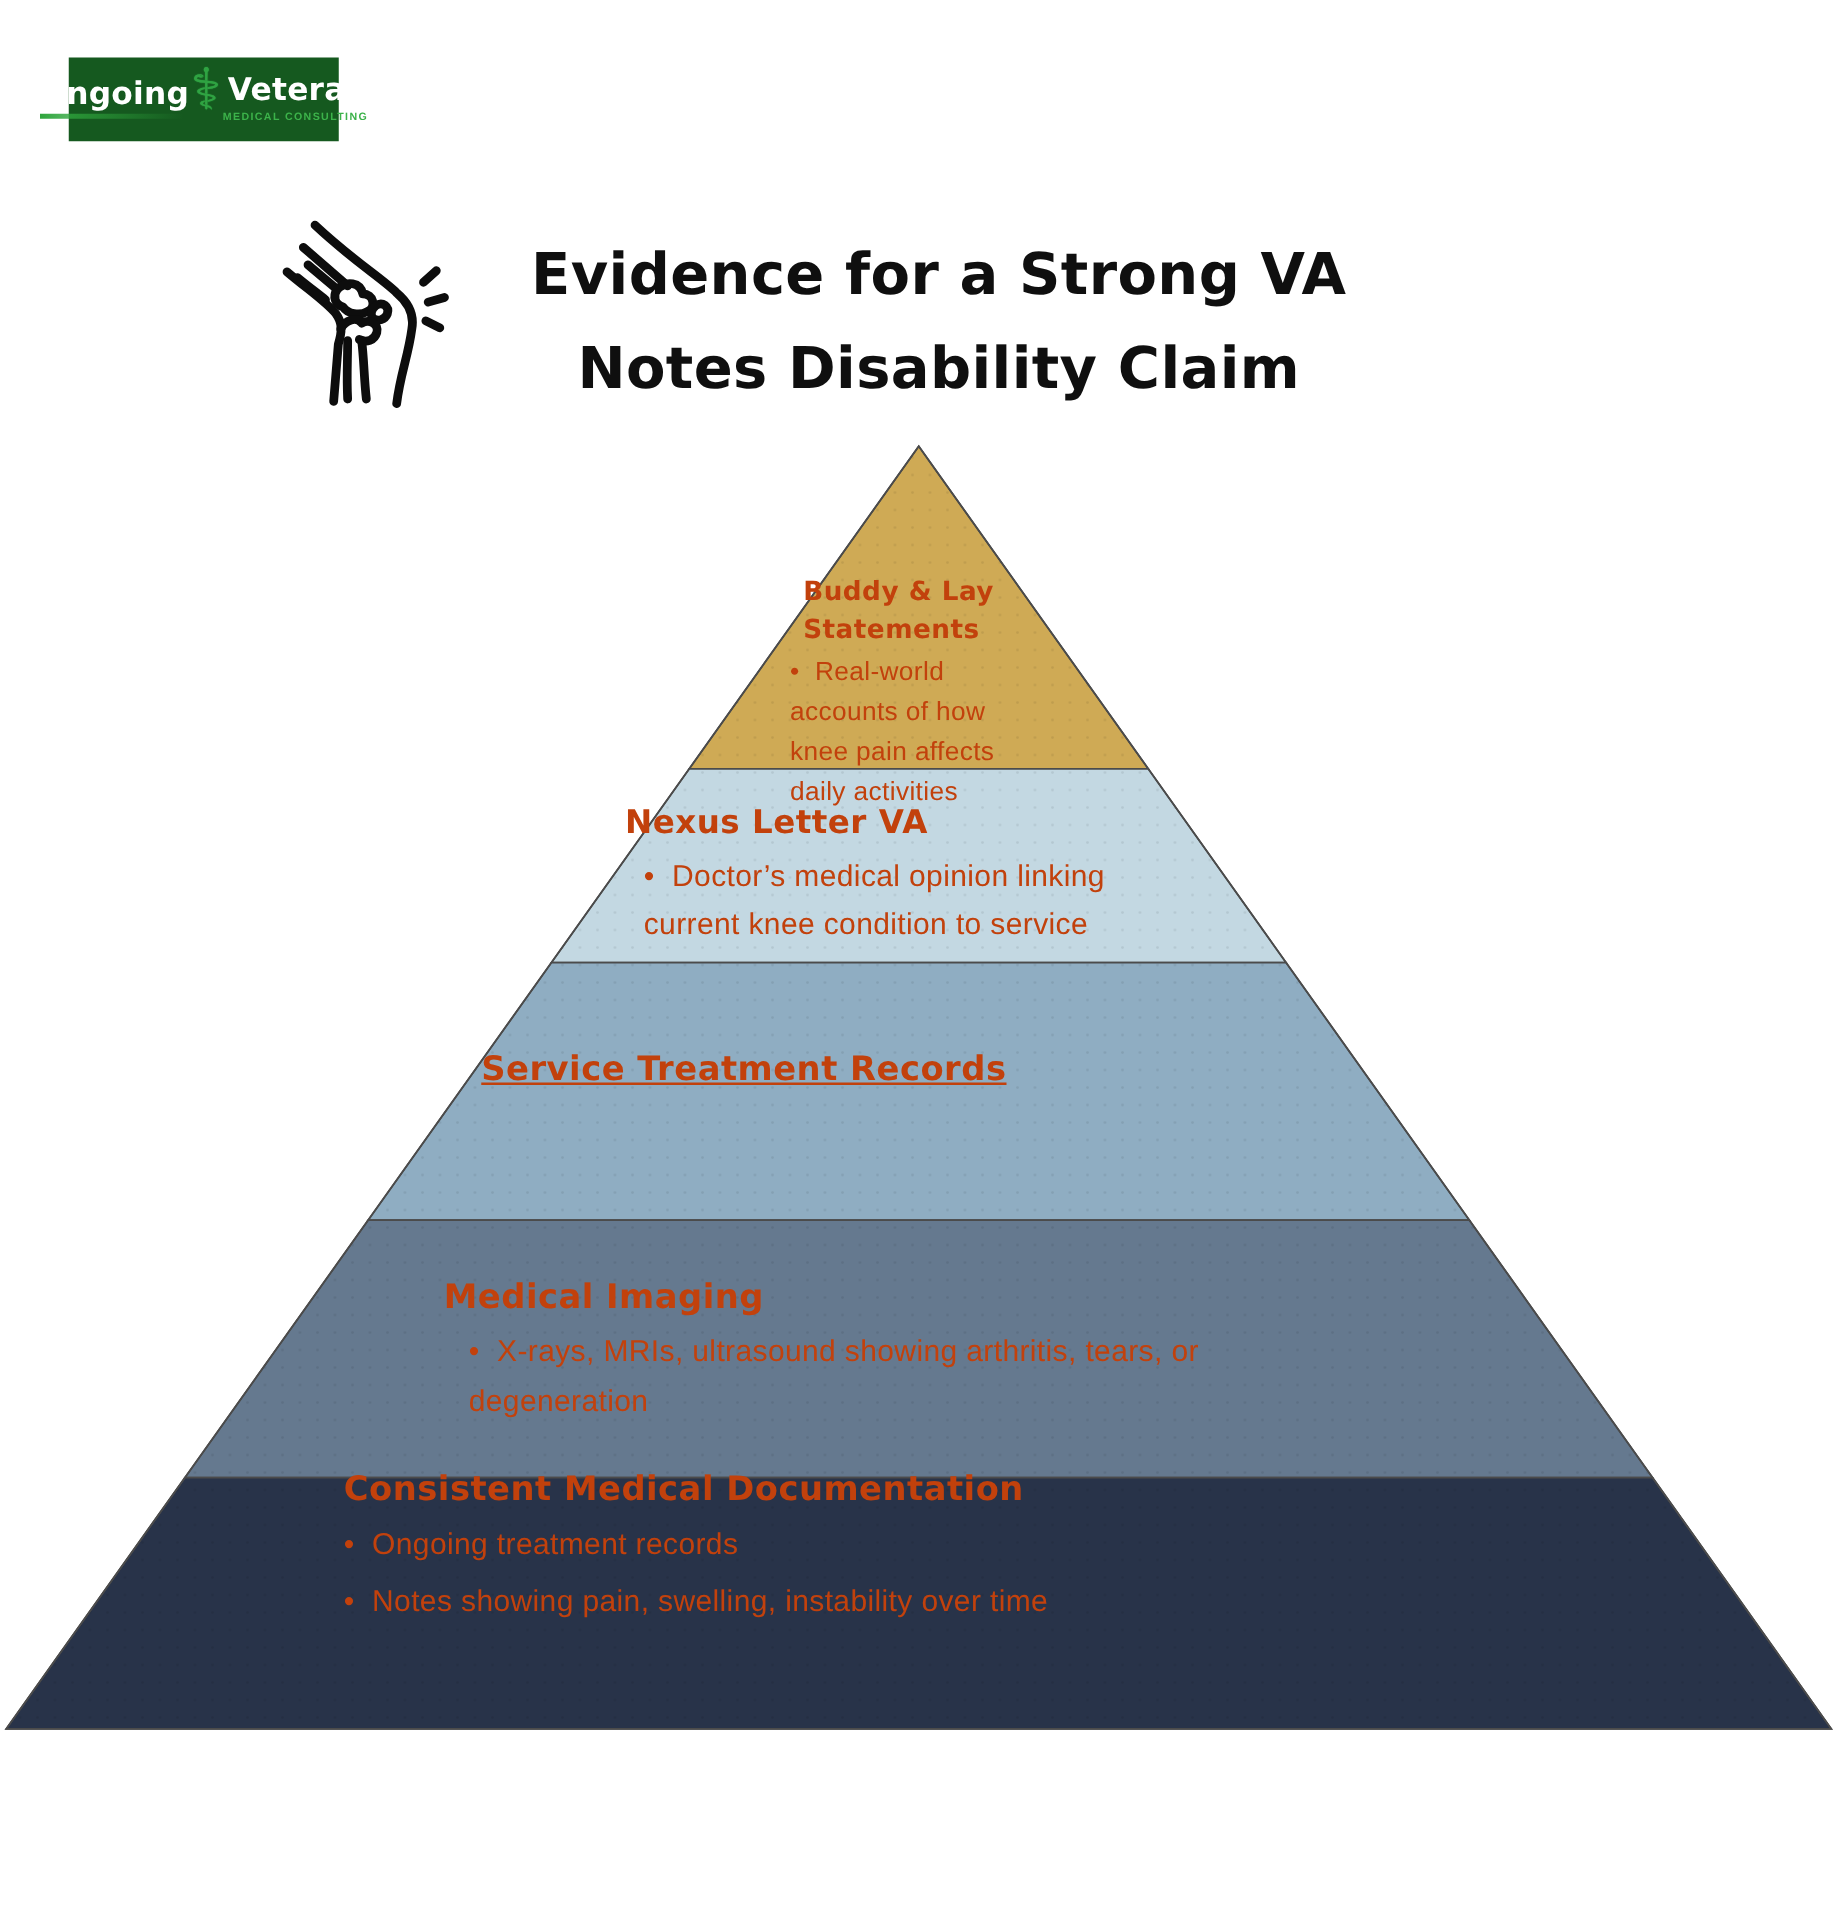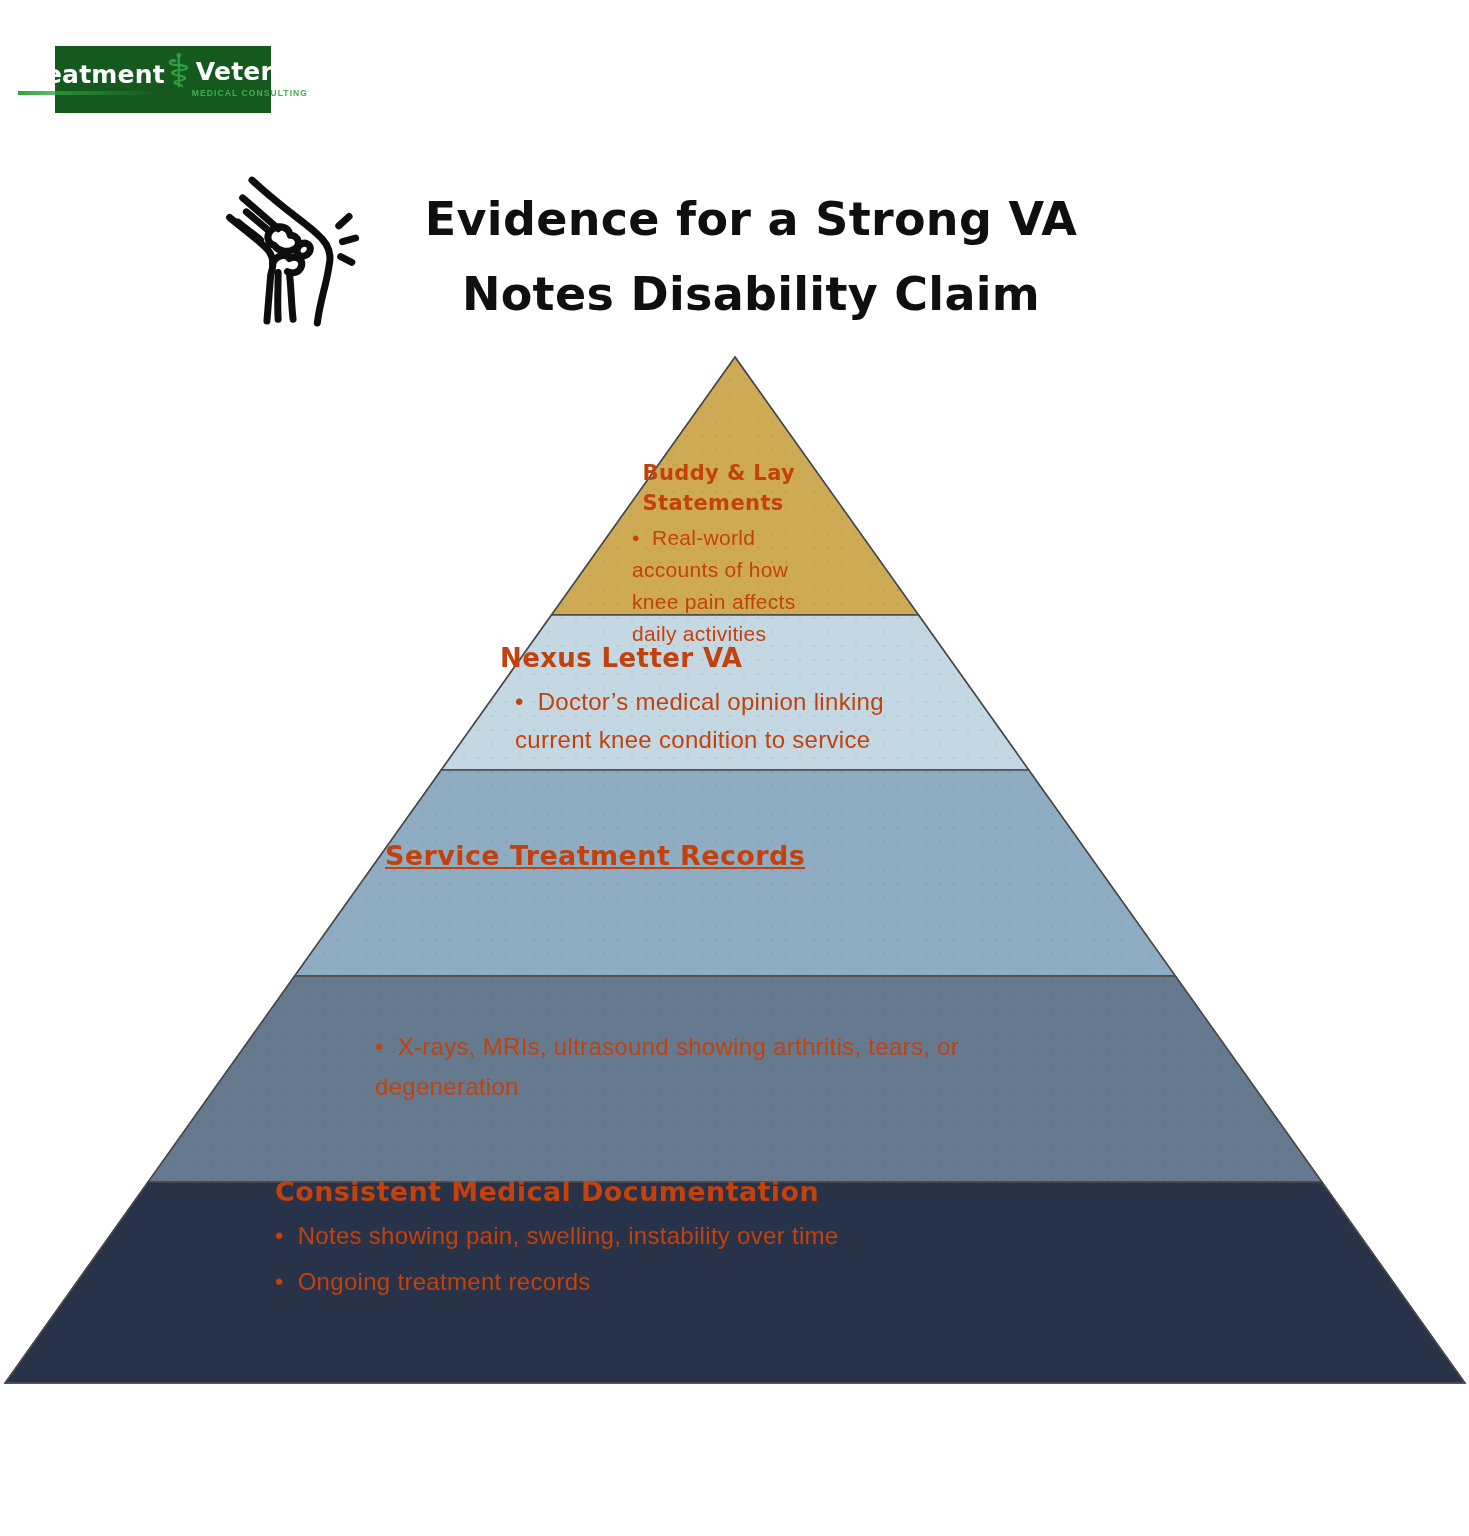--- a/index.html
+++ b/index.html
@@ -89,21 +89,21 @@
   .lt-5 { top: 1174px; width: 920px; }
   .lt-5 .layer-title { font-size: 27px; line-height: 1.3; }
   .lt-5 .bullet { font-size: 24px; line-height: 1.63; margin-top: 7px; }
   .lt-5 .bullet:first-of-type { margin-top: 9px; }
 </style>
 </head>
 <body>
 
 <div class="logo">
   <div class="logo-left">
-    <span class="logo-word">Treatment</span>
+    <span class="logo-word">Ongoing</span>
     <span class="logo-underline"></span>
   </div>
   <span class="logo-caduceus">⚕</span>
   <div class="logo-right">
     <span class="logo-word">Veteran</span>
     <span class="logo-tagline">MEDICAL CONSULTING</span>
   </div>
 </div>
 
 <div class="knee-icon-wrap">
@@ -151,20 +151,21 @@
 <div class="layer-text lt-2">
   <div class="layer-title">Nexus Letter VA</div>
   <div class="bullet">Doctor’s medical opinion linking current knee condition to service</div>
 </div>
 
 <div class="layer-text lt-3">
   <div class="layer-title">Service Treatment Records</div>
 </div>
 
 <div class="layer-text lt-4">
+  <div class="layer-title">Medical Imaging</div>
   <div class="bullet">X-rays, MRIs, ultrasound showing arthritis, tears, or degeneration</div>
 </div>
 
 <div class="layer-text lt-5">
   <div class="layer-title">Consistent Medical Documentation</div>
+  <div class="bullet">Ongoing treatment records</div>
   <div class="bullet">Notes showing pain, swelling, instability over time</div>
-  <div class="bullet">Ongoing treatment records</div>
 </div>
 
 </body></html>

